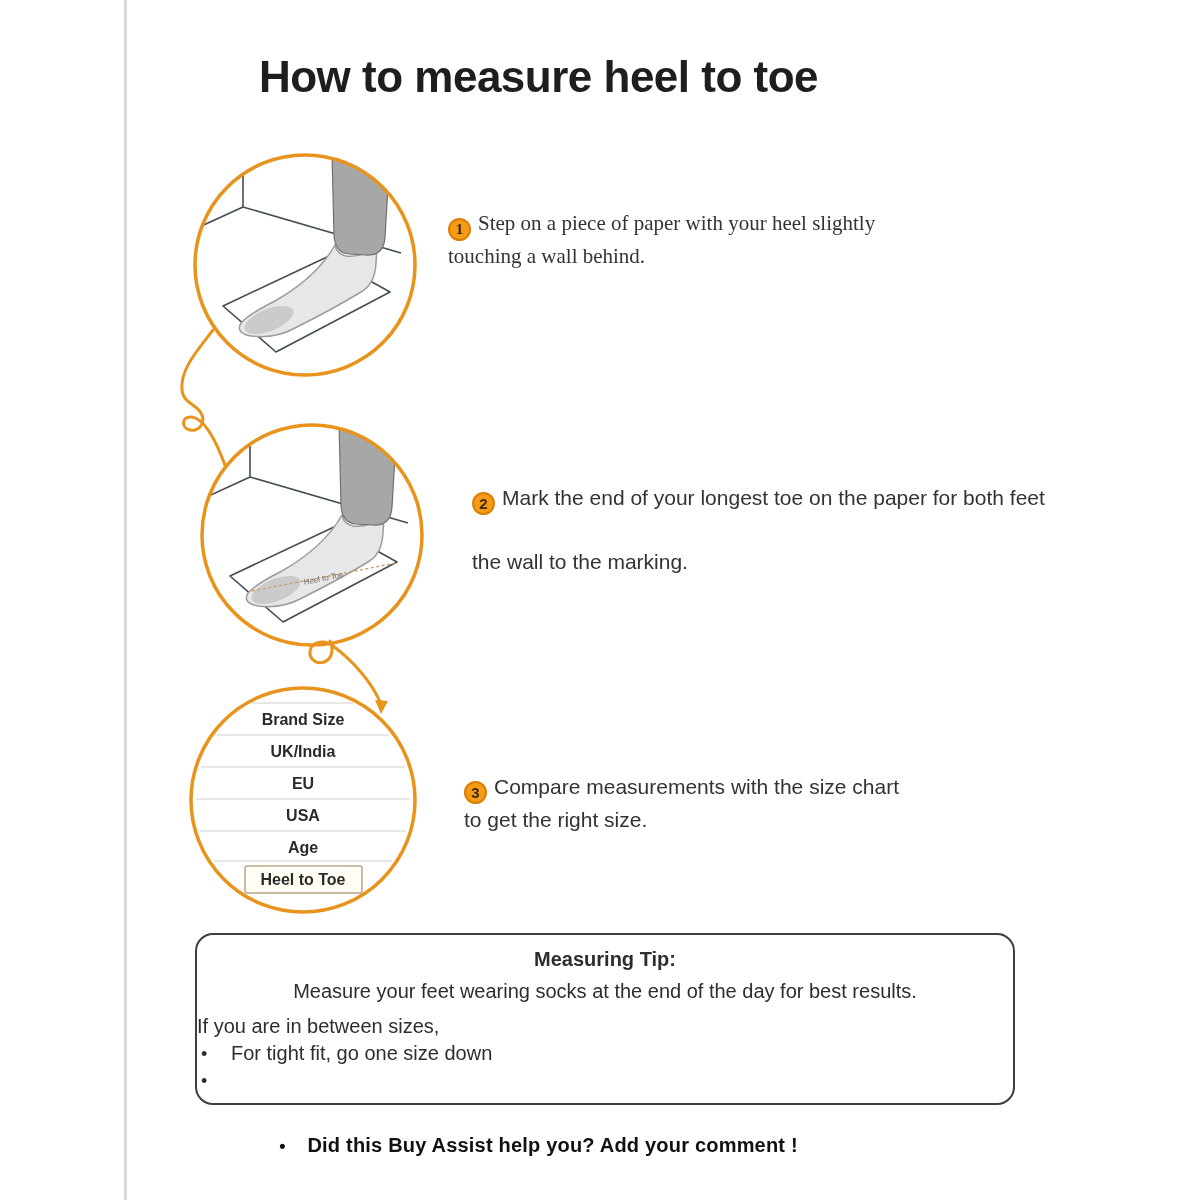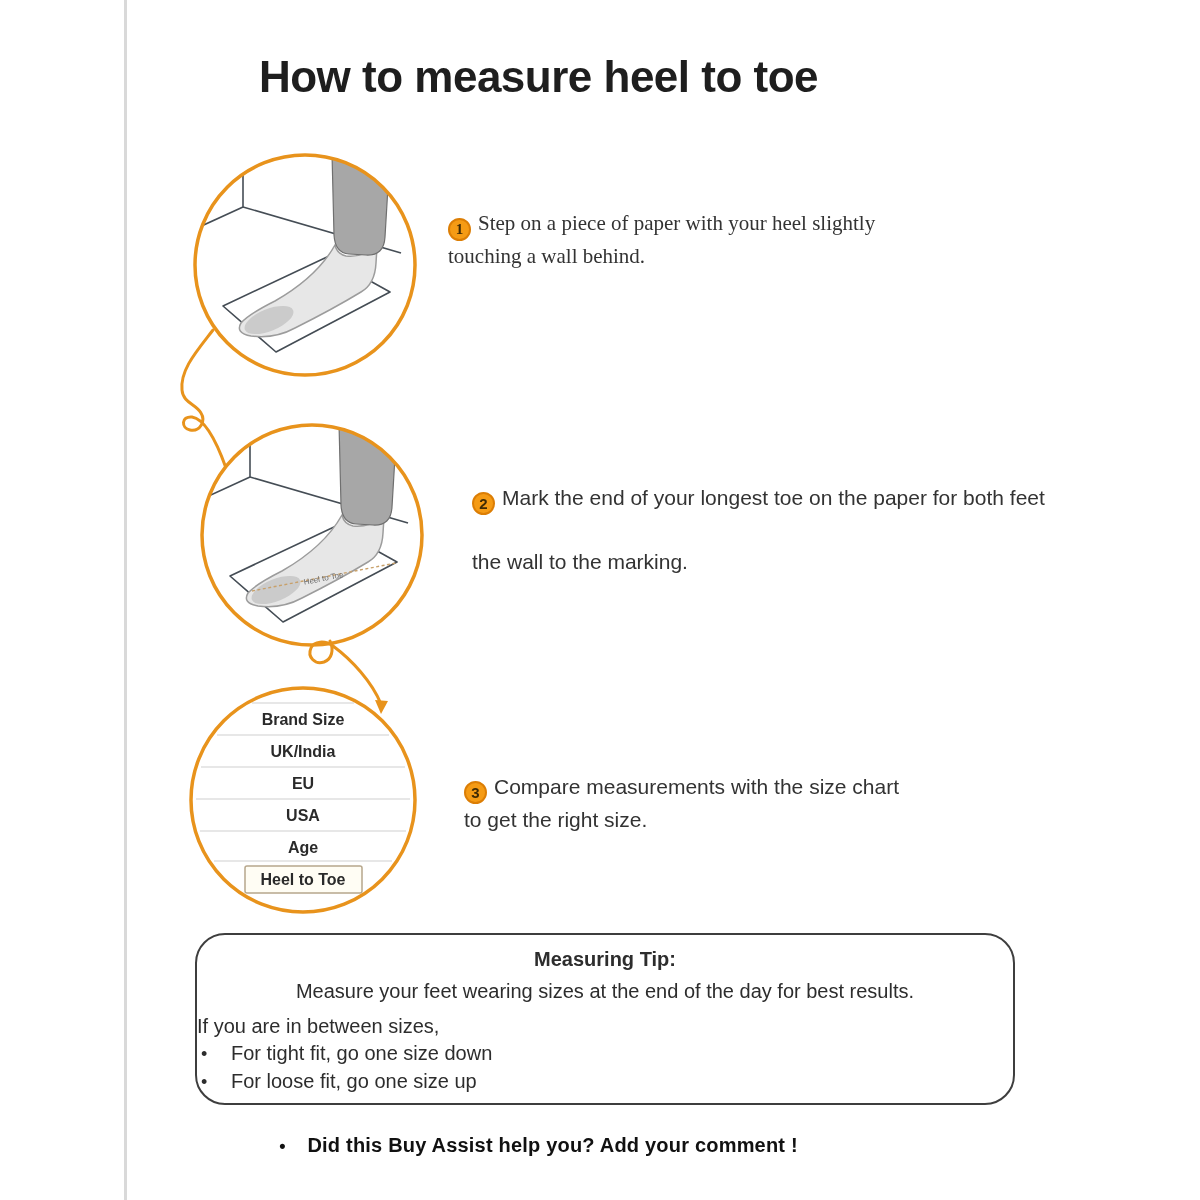--- a/index.html
+++ b/index.html
@@ -19,21 +19,21 @@
     width:23px;height:23px;border-radius:50%;
     background:#F59B15;border:2px solid #DC7E05;box-sizing:border-box;
     color:#3f2a04;font-weight:700;font-size:15px;line-height:1;
     vertical-align:-4px;margin-right:7px;
   }
   .step1{left:448px;top:208px;font-family:Liberation Serif, serif;}
   .step2{left:448px;top:482px;margin-left:24px;}
   .step3{left:464px;top:771px;}
   .tipbox{
     position:absolute;left:195px;top:933px;width:820px;height:172px;box-sizing:border-box;
-    border:2px solid #3e3e3e;border-radius:30px;background:#fff;
+    border:2px solid #3e3e3e;border-radius:18px;background:#fff;
     font-size:20px;color:#2d2d2d;
   }
   .tip-title{text-align:center;font-weight:700;margin-top:13px;margin-bottom:9px;}
   .tip-line1{text-align:center;margin-bottom:10px;}
   .tip-inner{line-height:27px;}
   .tip-bullet{display:flex;align-items:baseline;}
   .tip-bullet .dot{width:30px;text-align:left;padding-left:4px;font-size:18px;}
   .footer{
     position:absolute;top:1134px;left:0;width:100%;
     display:flex;justify-content:center;align-items:baseline;gap:22px;
@@ -130,30 +130,29 @@
     <span>the wall to the marking.</span>
   </div>
 
   <div class="step step3">
     <span class="badge">3</span><span>Compare measurements with the size chart</span><br>
     <span>to get the right size.</span>
   </div>
 
   <div class="tipbox">
     <div class="tip-title">Measuring Tip:</div>
-    <div class="tip-line1">Measure your feet wearing sizes at the end of the day for best results.</div>
+    <div class="tip-line1">Measure your feet wearing socks at the end of the day for best results.</div>
     <div class="tip-inner">
       <div>If you are in between sizes,</div>
       <div class="tip-bullet">
         <span class="dot">•</span>
         <span>For tight fit, go one size down</span>
       </div>
       <div class="tip-bullet">
         <span class="dot">•</span>
-        <span>For loose fit, go one size up</span>
       </div>
     </div>
   </div>
 
   <div class="footer">
     <span class="dot">•</span>
     <strong>Did this Buy Assist help you? Add your comment !</strong>
   </div>
 </div>
 

